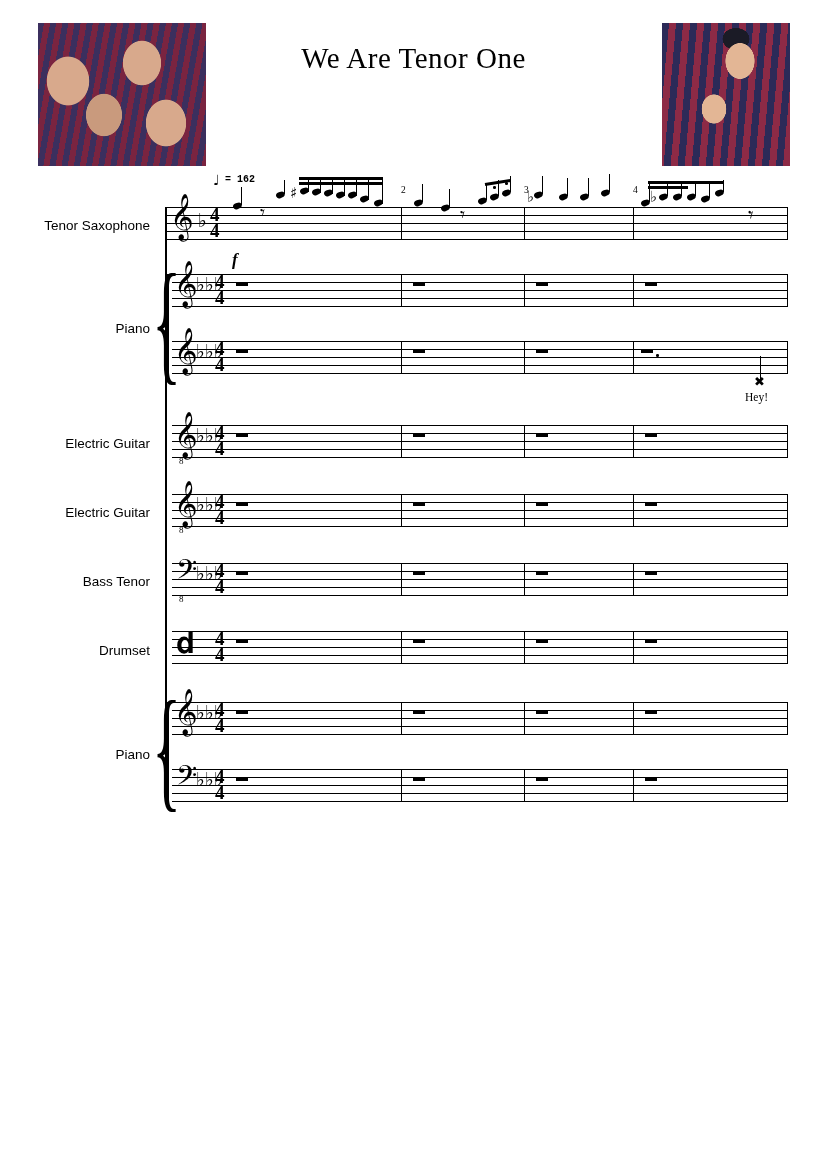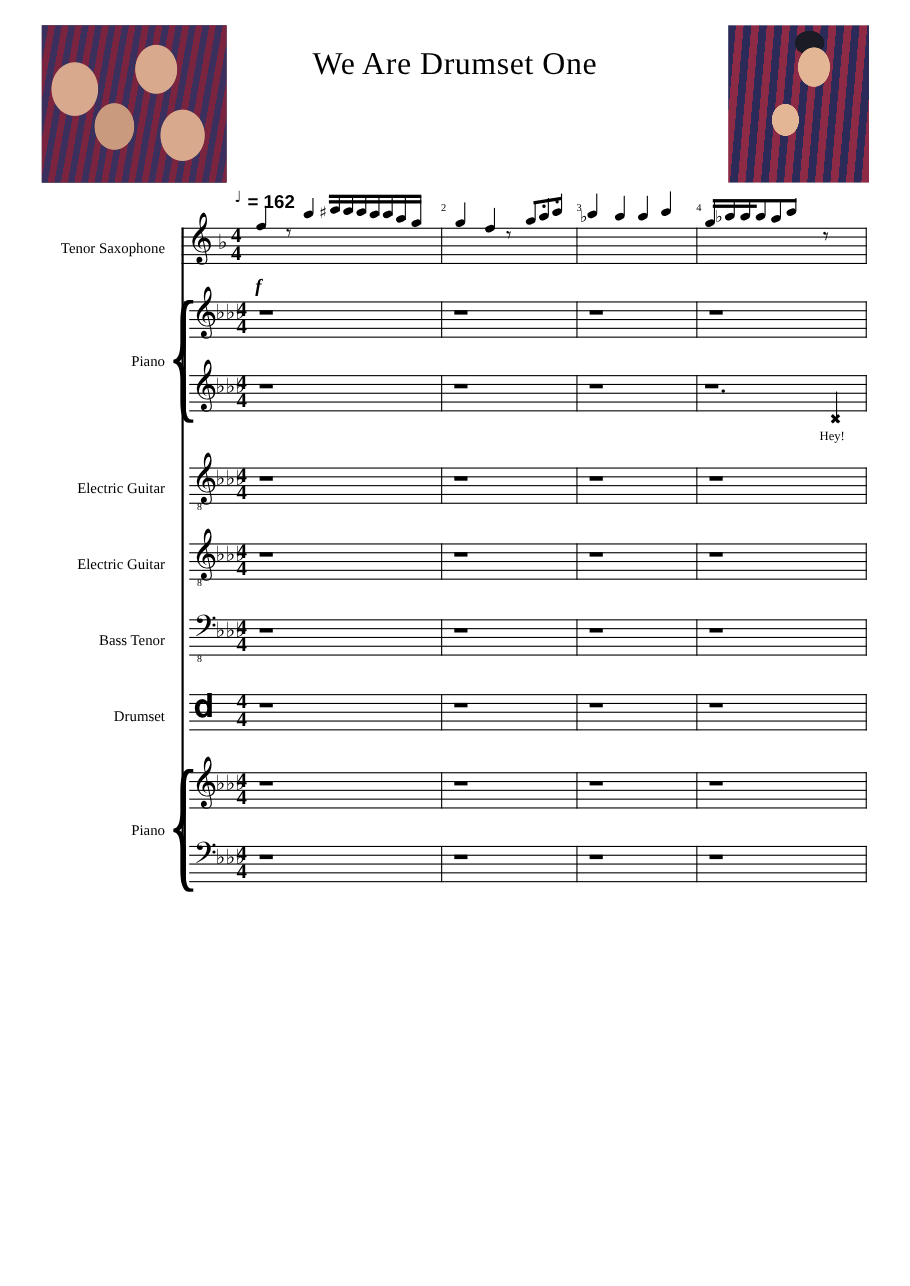--- a/index.html
+++ b/index.html
@@ -63,21 +63,21 @@
     position: absolute;
     left: 0;
     top: 0;
     width: 827px;
     height: 1169px;
   }
 
   .inst-label {
     position: absolute;
     font-size: 13.5px;
-    font-family: Liberation Serif, serif;
+    font-family: Liberation Sans, sans-serif;
     text-align: right;
     white-space: nowrap;
   }
 
   .staff {
     position: absolute;
     left: 165px;
     width: 623px;
     height: 32px;
   }
@@ -151,23 +151,23 @@
     font-weight: normal;
   }
 
   .tempo-note {
     position: absolute;
     font-size: 14px;
     font-family: "DejaVu Sans", sans-serif;
   }
   .tempo-text {
     position: absolute;
-    font-size: 17px;
+    font-size: 10px;
     font-weight: bold;
-    font-family: Liberation Sans, sans-serif;
+    font-family: Liberation Mono, monospace;
   }
 
   .dynamic {
     position: absolute;
     font-size: 17px;
     font-style: italic;
     font-weight: bold;
     font-family: "Liberation Serif", serif;
   }
 
@@ -240,21 +240,21 @@
     font-family: "DejaVu Sans", sans-serif;
     font-size: 13px;
     line-height: 1;
   }
 </style>
 </head>
 <body>
 
 <div id="art-left" class="header-art"></div>
 <div id="art-right" class="header-art"></div>
-<div id="title">We Are Drumset One</div>
+<div id="title">We Are Tenor One</div>
 
 <div id="score">
 
   <div class="tempo-note" style="left:213px; top:172px;">♩</div>
   <div class="tempo-text" style="left:225px; top:174px;">= 162</div>
 
   <div class="measure-num" style="left:401px; top:185px;">2</div>
   <div class="measure-num" style="left:524px; top:185px;">3</div>
   <div class="measure-num" style="left:633px; top:185px;">4</div>
 

